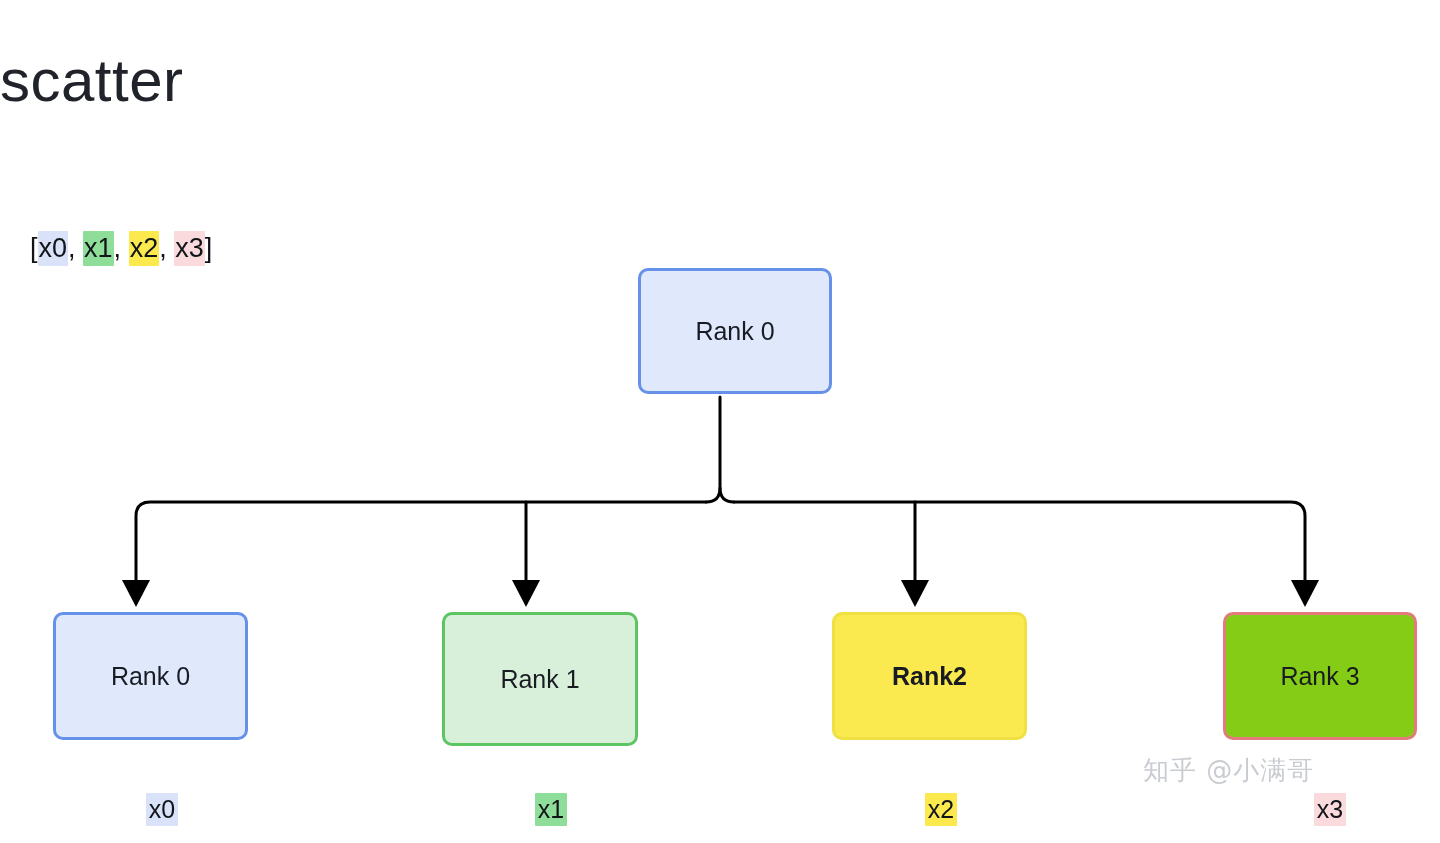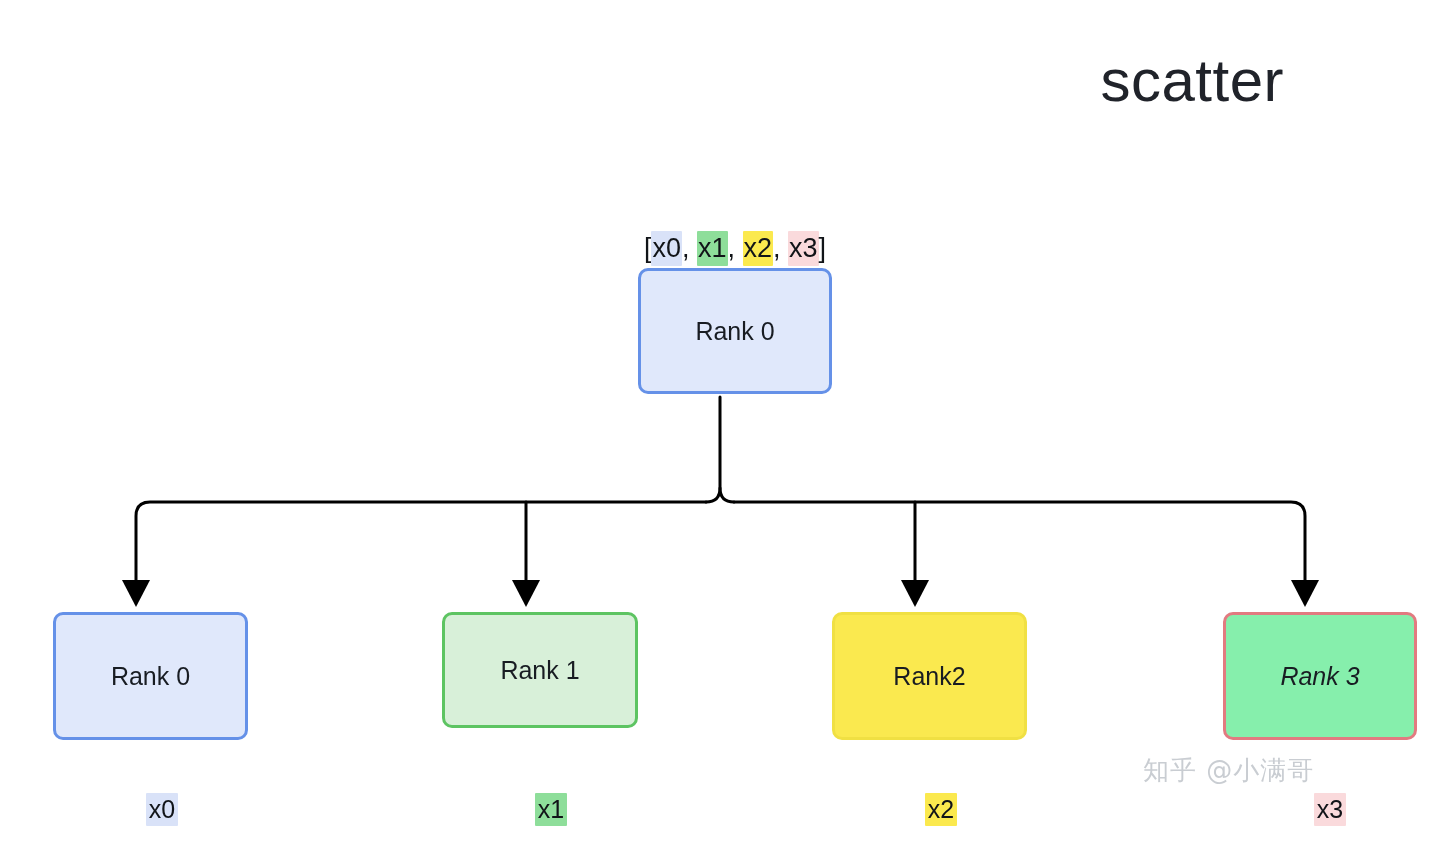--- a/index.html
+++ b/index.html
@@ -23,35 +23,34 @@
     width: 1440px;
     height: 843px;
   }
 
   
   .diagram-title {
     position: absolute;
     left: 0;
     top: 48px;
     width: 1284px;
-    text-align: right;
+    text-align: left;
     font-size: 60px;
     font-weight: 400;
     letter-spacing: 0.5px;
     color: #20232a;
     line-height: 1.1;
   }
 
   
   .array-label {
     position: absolute;
     left: 0;
     top: 200px;
     width: 1440px;
-    text-align: center;
     font-size: 27px;
     line-height: 1.2;
     color: #111418;
     white-space: pre;
   }
   .array-label .tok {
     padding: 2px 1px 3px 1px;
     border-radius: 1px;
   }
 
@@ -76,21 +75,21 @@
     align-items: center;
     justify-content: center;
     font-size: 25px;
     font-weight: 400;
     color: #181c22;
     margin-left: 15px;
   }
 
   .node-root   { left: 623px;  top: 268px; width: 194px; height: 126px; }
   .node-r0     { left: 38px;   top: 612px; width: 195px; height: 128px; }
-  .node-r1     { left: 427px;  top: 612px; width: 196px; height: 116px; }
+  .node-r1     { left: 427px;  top: 612px; width: 196px; height: 134px; }
   .node-r2     { left: 817px;  top: 612px; width: 195px; height: 128px; }
   .node-r3     { left: 1208px; top: 612px; width: 194px; height: 128px; }
 
   
   .chunk-label {
     position: absolute;
     font-size: 25px;
     line-height: 1.15;
     color: #111418;
     white-space: pre;
@@ -152,24 +151,24 @@
   <div class="node node-root" id="node-root" style="background: rgb(224, 232, 251); border-color: rgb(101, 145, 232);">
     <span>Rank 0</span>
   </div>
 
   <div class="node node-r0" id="node-leaf-0" style="background: rgb(224, 232, 251); border-color: rgb(101, 145, 232);">
     <span>Rank 0</span>
   </div>
   <div class="node node-r1" id="node-leaf-1" style="background: rgb(216, 240, 217); border-color: rgb(93, 196, 98);">
     <span>Rank 1</span>
   </div>
-  <div class="node node-r2" id="node-leaf-2" style="background: rgb(250, 233, 79); border-color: rgb(240, 224, 67);">
+  <div class="node node-r2" id="node-leaf-2" style="background: rgb(250, 233, 79); border-color: rgb(240, 224, 67); font-weight: bold;">
     <span>Rank2</span>
   </div>
-  <div class="node node-r3" id="node-leaf-3" style="background: #86efac; border-color: rgb(226, 122, 128); font-style: italic;">
+  <div class="node node-r3" id="node-leaf-3" style="background: #84cc16; border-color: rgb(226, 122, 128);">
     <span>Rank 3</span>
   </div>
 
   <div class="chunk-label chunk-x0">
     <span class="tok" id="chunk0" style="background: rgb(217, 226, 248);">x0</span>
   </div>
   <div class="chunk-label chunk-x1">
     <span class="tok" id="chunk1" style="background: rgb(142, 222, 154);">x1</span>
   </div>
   <div class="chunk-label chunk-x2">

